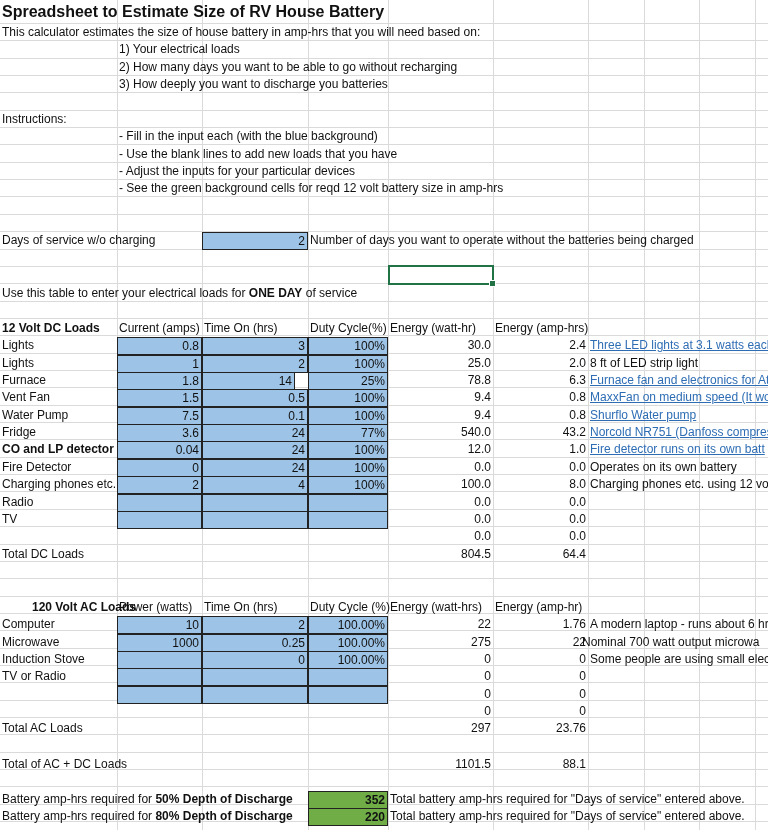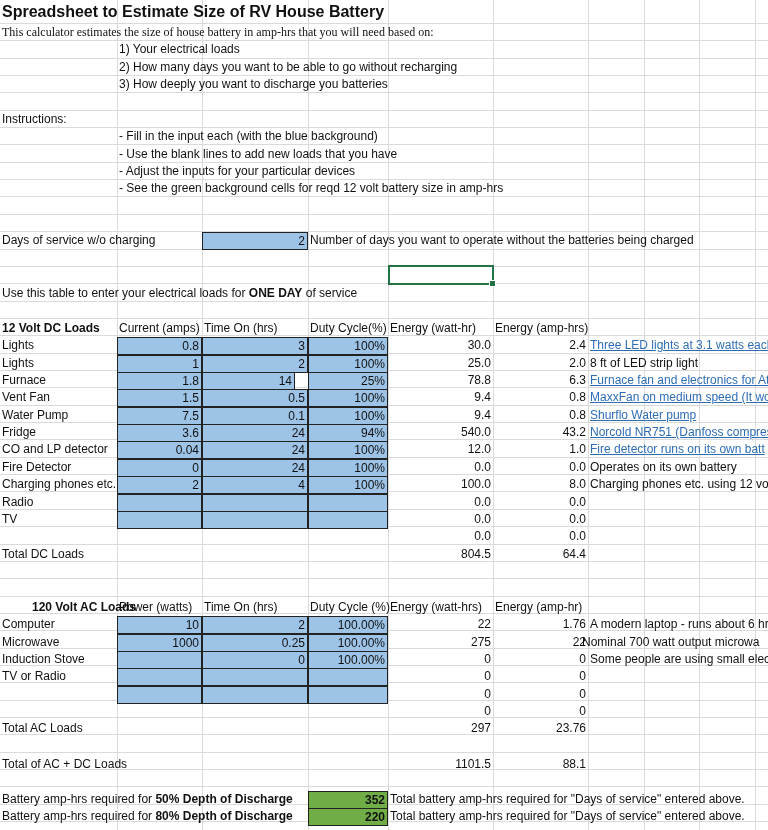--- a/index.html
+++ b/index.html
@@ -74,21 +74,21 @@
     <div class="hline" style="top: 717px;"></div>
     <div class="hline" style="top: 734px;"></div>
     <div class="hline" style="top: 752px;"></div>
     <div class="hline" style="top: 769px;"></div>
     <div class="hline" style="top: 786px;"></div>
     <div class="hline" style="top: 804px;"></div>
     <div class="hline" style="top: 821px;"></div>
   </div>
 
 <div class="cell title" style="left:0;top:0;">Spreadsheet to Estimate Size of RV House Battery</div>
-<div class="cell" style="left:0;top:24px;font-family:Liberation Serif, serif;">This calculator estimates the size of house battery in amp-hrs that you will need based on:</div>
+<div class="cell" style="left:0;top:24px;">This calculator estimates the size of house battery in amp-hrs that you will need based on:</div>
 <div class="cell" style="left:117px;top:41px;">1) Your electrical loads</div>
 <div class="cell" style="left:117px;top:59px;">2) How many days you want to be able to go without recharging</div>
 <div class="cell" style="left:117px;top:76px;">3) How deeply you want to discharge you batteries</div>
 
 <div class="cell" style="left:0;top:111px;">Instructions:</div>
 <div class="cell" style="left:117px;top:128px;">- Fill in the input each (with the blue background)</div>
 <div class="cell" style="left:117px;top:146px;">- Use the blank lines to add new loads that you have</div>
 <div class="cell" style="left:117px;top:163px;">- Adjust the inputs for your particular devices</div>
 <div class="cell" style="left:117px;top:180px;">- See the green background cells for reqd 12 volt battery size in amp-hrs</div>
 
@@ -140,25 +140,25 @@
     <div class="cell " style="left: 0px; top: 407px; width: 117px;">Water Pump</div>
     <div class="cell input r" style="left: 117px; top: 407px; width: 85px; height: 18px;">7.5</div>
     <div class="cell input r" style="left: 202px; top: 407px; width: 106px; height: 18px;">0.1</div>
     <div class="cell input r" style="left: 308px; top: 407px; width: 80px; height: 18px;">100%</div>
     <div class="cell r" style="left: 388px; top: 407px; width: 105px;">9.4</div>
     <div class="cell r" style="left: 493px; top: 407px; width: 95px;">0.8</div>
     <div class="cell link" style="left: 588px; top: 407px;">Shurflo Water pump</div>
     <div class="cell " style="left: 0px; top: 424px; width: 117px;">Fridge</div>
     <div class="cell input r" style="left: 117px; top: 424px; width: 85px; height: 18px;">3.6</div>
     <div class="cell input r" style="left: 202px; top: 424px; width: 106px; height: 18px;">24</div>
-    <div class="cell input r" style="left: 308px; top: 424px; width: 80px; height: 18px;">94%</div>
+    <div class="cell input r" style="left: 308px; top: 424px; width: 80px; height: 18px;">77%</div>
     <div class="cell r" style="left: 388px; top: 424px; width: 105px;">540.0</div>
     <div class="cell r" style="left: 493px; top: 424px; width: 95px;">43.2</div>
     <div class="cell link" style="left: 588px; top: 424px;">Norcold NR751 (Danfoss compres</div>
-    <div class="cell " style="left: 0px; top: 441px; width: 117px;">CO and LP detector</div>
+    <div class="cell " style="left: 0px; top: 441px; width: 117px; font-weight: bold;">CO and LP detector</div>
     <div class="cell input r" style="left: 117px; top: 441px; width: 85px; height: 18px;">0.04</div>
     <div class="cell input r" style="left: 202px; top: 441px; width: 106px; height: 18px;">24</div>
     <div class="cell input r" style="left: 308px; top: 441px; width: 80px; height: 18px;">100%</div>
     <div class="cell r" style="left: 388px; top: 441px; width: 105px;">12.0</div>
     <div class="cell r" style="left: 493px; top: 441px; width: 95px;">1.0</div>
     <div class="cell link" style="left: 588px; top: 441px;">Fire detector runs on its own batt</div>
     <div class="cell " style="left: 0px; top: 459px; width: 117px;">Fire Detector</div>
     <div class="cell input r" style="left: 117px; top: 459px; width: 85px; height: 18px;">0</div>
     <div class="cell input r" style="left: 202px; top: 459px; width: 106px; height: 18px;">24</div>
     <div class="cell input r" style="left: 308px; top: 459px; width: 80px; height: 18px;">100%</div>

